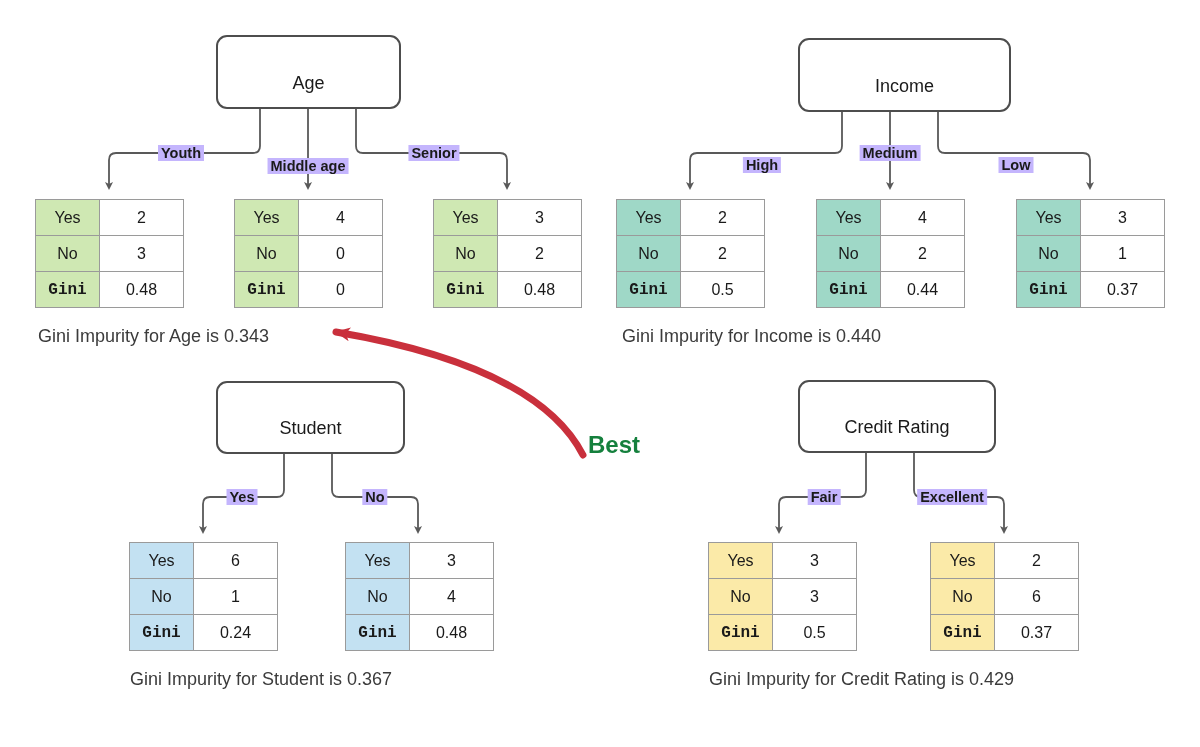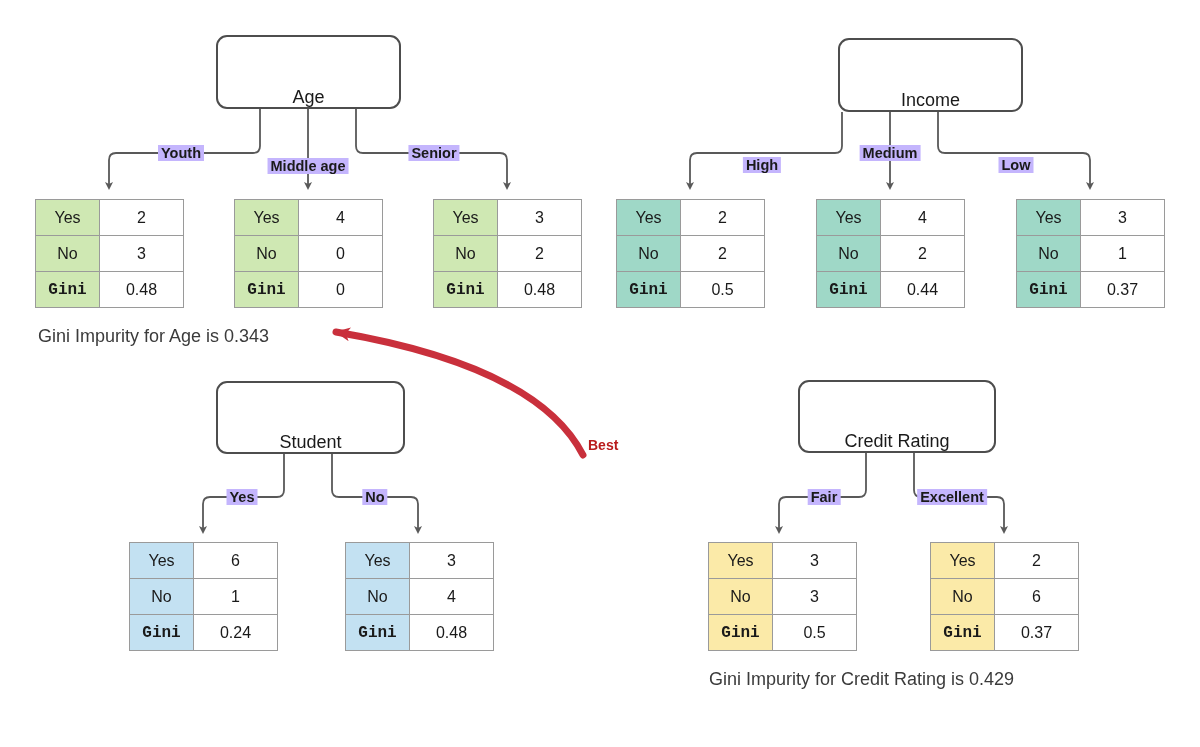--- a/index.html
+++ b/index.html
@@ -20,21 +20,21 @@
     overflow: hidden;
   }
   
   .node-box {
     position: absolute;
     box-sizing: border-box;
     border: 2.5px solid #4d4d4d;
     border-radius: 11px;
     background: #ffffff;
     display: flex;
-    align-items: flex-end;
+    align-items: center;
     justify-content: center;
     padding-top: 21px;
   }
   .node-box .node-label {
     font-size: 18px;
     line-height: 20px;
     color: #1a1a1a;
     font-weight: 400;
     white-space: nowrap;
   }
@@ -101,23 +101,23 @@
     position: absolute;
     font-size: 18px;
     color: #3b3b3b;
     white-space: nowrap;
     line-height: 20px;
     text-align: right;
   }
   
   .best-label {
     position: absolute;
-    font-size: 14px;
+    font-size: 24px;
     font-weight: bold;
-    color: #b91c1c;
+    color: #15803d;
     white-space: nowrap;
     line-height: 22px;
   }
 </style>
 </head>
 <body>
 
 <div id="canvas">
 
   <svg class="connectors" viewBox="0 0 1200 747" xmlns="http://www.w3.org/2000/svg">
@@ -204,21 +204,21 @@
     </tr>
     <tr class="gini-row">
       <td class="key">Gini</td>
       <td class="val">0.48</td>
     </tr>
   </tbody>
     </table>
 
   <div class="caption" style="left:38px; top:326px;">Gini Impurity for Age is 0.343</div>
 
-  <div class="node-box" style="left:838px; top:38px; width:185px; height:74px;">
+  <div class="node-box" style="left:798px; top:38px; width:213px; height:74px;">
     <span class="node-label">Income</span>
   </div>
 
   <div class="edge-label" style="left:762px; top:153px;margin-top:12px;">High</div>
   <div class="edge-label" style="left:890px; top:153px;">Medium</div>
   <div class="edge-label" style="left:1016px; top:153px;margin-top:12px;">Low</div>
 
   <table class="leaf-table theme-teal" style="left:616px; top:199px;">
     <tbody>
         <tr>
@@ -263,20 +263,21 @@
       <td class="key">No</td>
       <td class="val">1</td>
     </tr>
     <tr class="gini-row">
       <td class="key">Gini</td>
       <td class="val">0.37</td>
     </tr>
   </tbody>
     </table>
 
+  <div class="caption" style="left:622px; top:326px;">Gini Impurity for Income is 0.440</div>
 
   <div class="node-box" style="left:216px; top:381px; width:189px; height:73px;">
     <span class="node-label">Student</span>
   </div>
 
   <div class="edge-label" style="left:242px; top:497px;">Yes</div>
   <div class="edge-label" style="left:375px; top:497px;">No</div>
 
   <table class="leaf-table theme-blue" style="left:129px; top:542px;">
     <tbody>
@@ -305,20 +306,21 @@
       <td class="key">No</td>
       <td class="val">4</td>
     </tr>
     <tr class="gini-row">
       <td class="key">Gini</td>
       <td class="val">0.48</td>
     </tr>
   </tbody>
     </table>
 
+  <div class="caption" style="left:130px; top:669px;">Gini Impurity for Student is 0.367</div>
 
   <div class="node-box" style="left:798px; top:380px; width:198px; height:73px;">
     <span class="node-label">Credit Rating</span>
   </div>
 
   <div class="edge-label" style="left:824px; top:497px;">Fair</div>
   <div class="edge-label" style="left:952px; top:497px;">Excellent</div>
 
   <table class="leaf-table theme-yellow" style="left:708px; top:542px;">
     <tbody>

